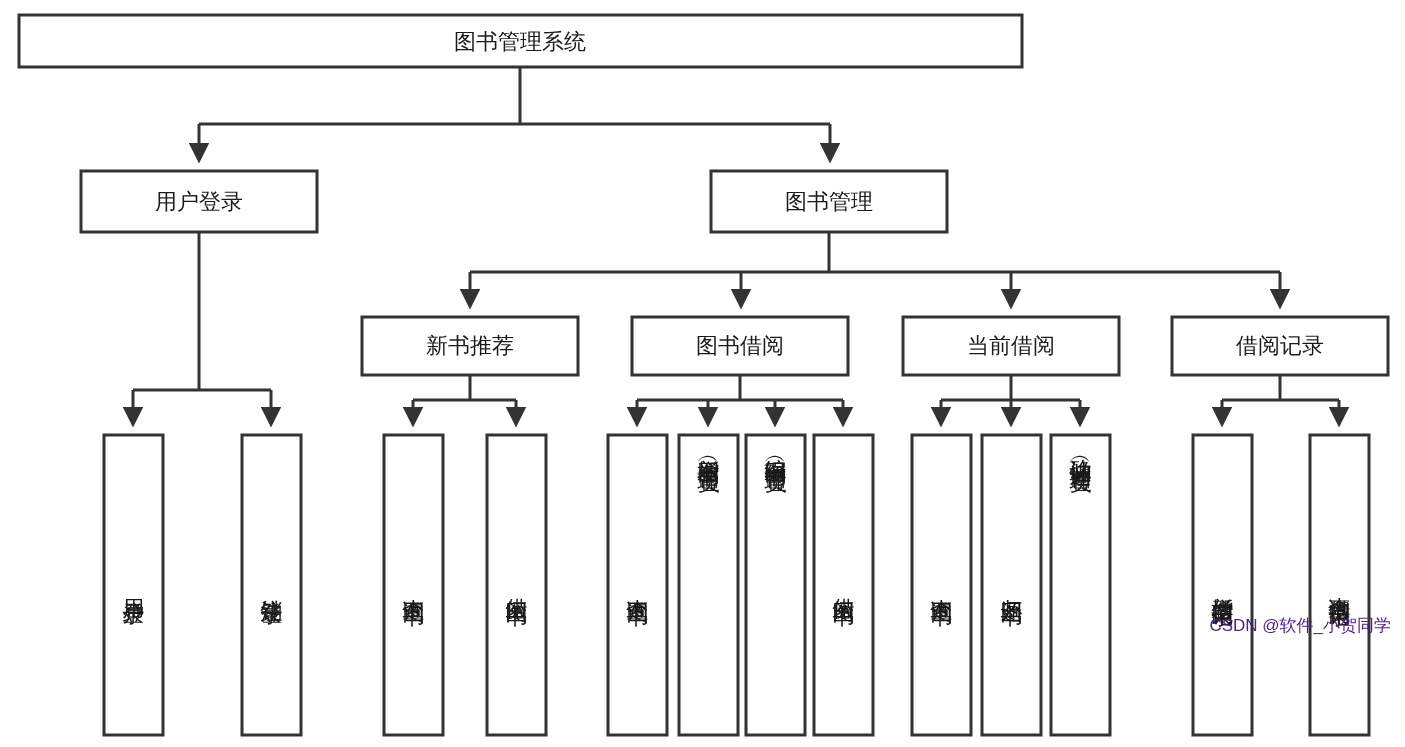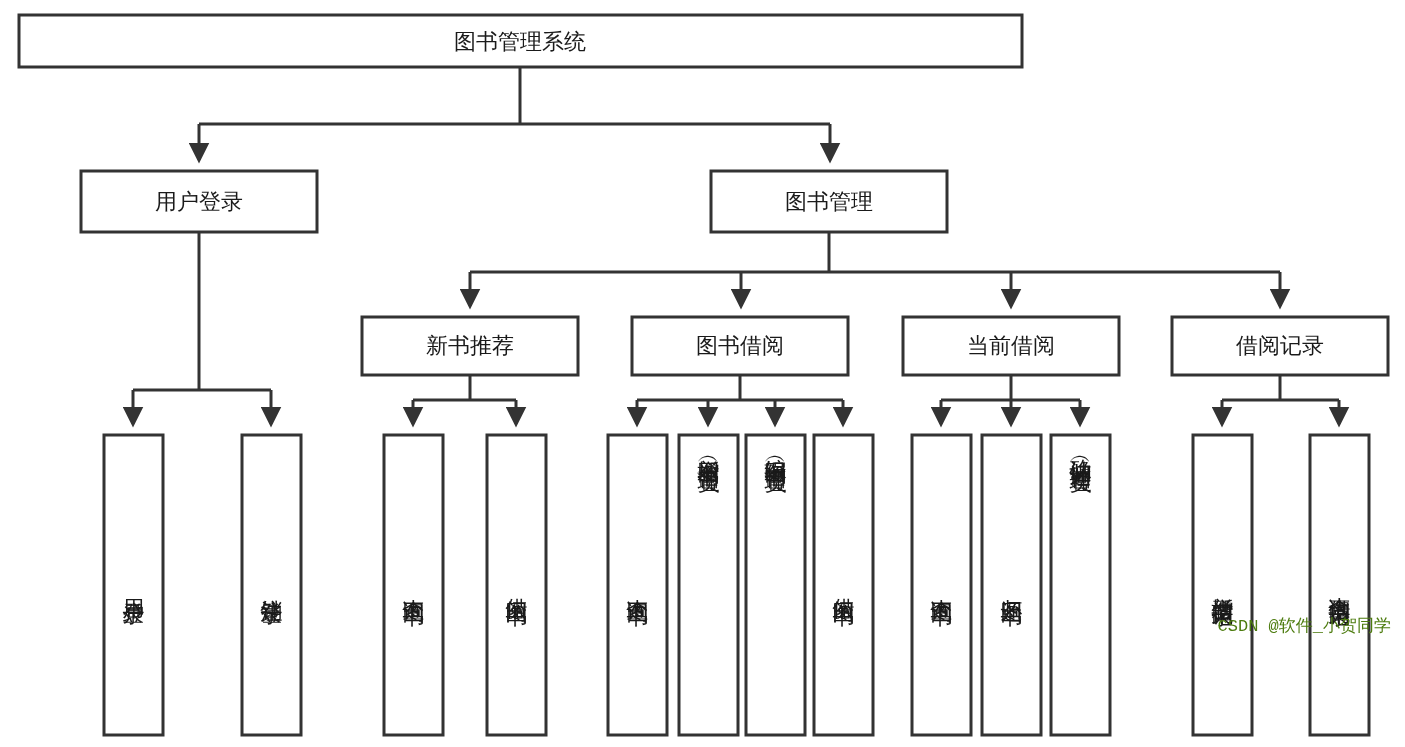--- a/index.html
+++ b/index.html
@@ -63,23 +63,23 @@
     line-height: 1.18;
     color: #1a1a1a;
     letter-spacing: 2px;
     white-space: nowrap;
     text-align: center;
   }
   .watermark {
     position: absolute;
     right: 14px;
     bottom: 6px;
-    font-family: Liberation Mono, monospace;
+    font-family: Liberation Sans, sans-serif;
     font-size: 17px;
-    color: #4d7c0f;
+    color: #4c1d95;
     white-space: nowrap;
     pointer-events: none;
   }
 </style>
 </head>
 <body>
 
 <div id="diagram-root">
 
   <svg id="flow" viewBox="0 0 1405 747">

